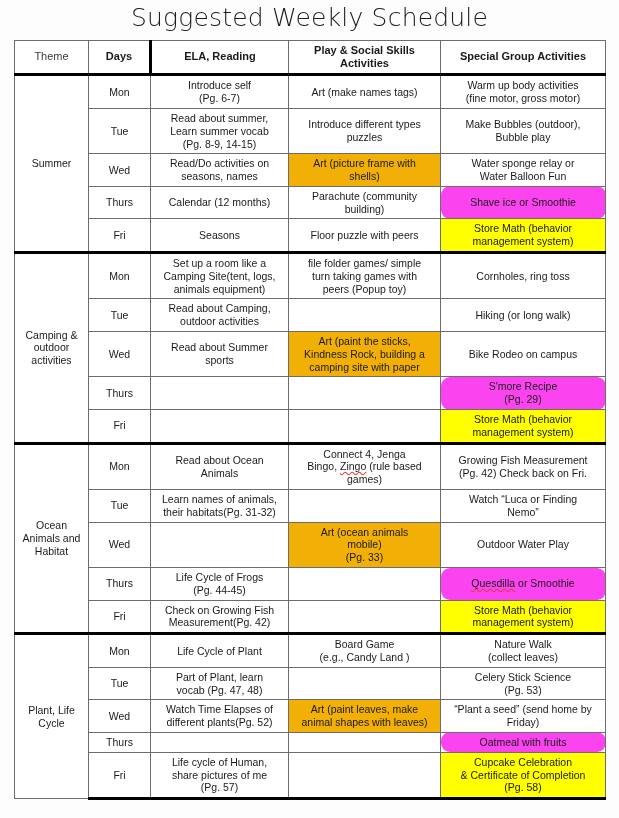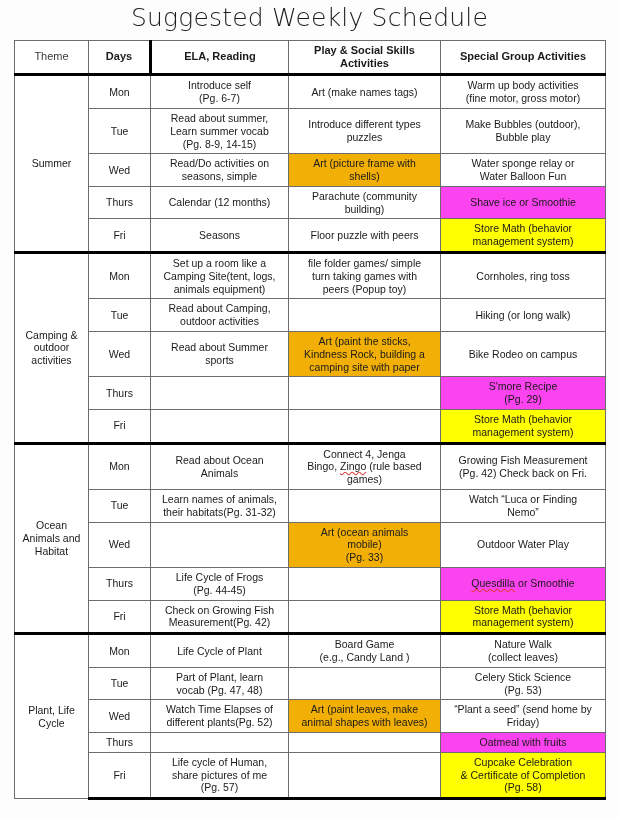--- a/index.html
+++ b/index.html
@@ -81,21 +81,21 @@
     border-right: 3px solid #000;
   }
   
   tr.section-start > td {
     border-top: 3px solid #000;
   }
   tbody tr:last-child > td {
     border-bottom: 3px solid #000;
   }
   .hl-orange { background: #f2b007 !important; }
-  .hl-magenta { background: #fb44ef !important; }
+  .hl-magenta { background: #fb44ef !important; border-radius: 9px; }
   .hl-yellow { background: #ffff00 !important; }
 
   .misspell {
     text-decoration: underline wavy #e23b3b;
     text-decoration-skip-ink: none;
   }
   .cellline { display: block; }
 </style>
 </head>
 <body>
@@ -150,21 +150,21 @@
           </td>
           <td class="">
             <span class="cellline">Make Bubbles (outdoor),</span>
             <span class="cellline">Bubble play</span>
           </td>
         </tr>
         <tr>
           <td class="days-cell">Wed</td>
           <td class="">
             <span class="cellline">Read/Do activities on</span>
-            <span class="cellline">seasons, simple</span>
+            <span class="cellline">seasons, names</span>
           </td>
           <td class="hl-orange">
             <span class="cellline">Art (picture frame with</span>
             <span class="cellline">shells)</span>
           </td>
           <td class="">
             <span class="cellline">Water sponge relay or</span>
             <span class="cellline">Water Balloon Fun</span>
           </td>
         </tr>

